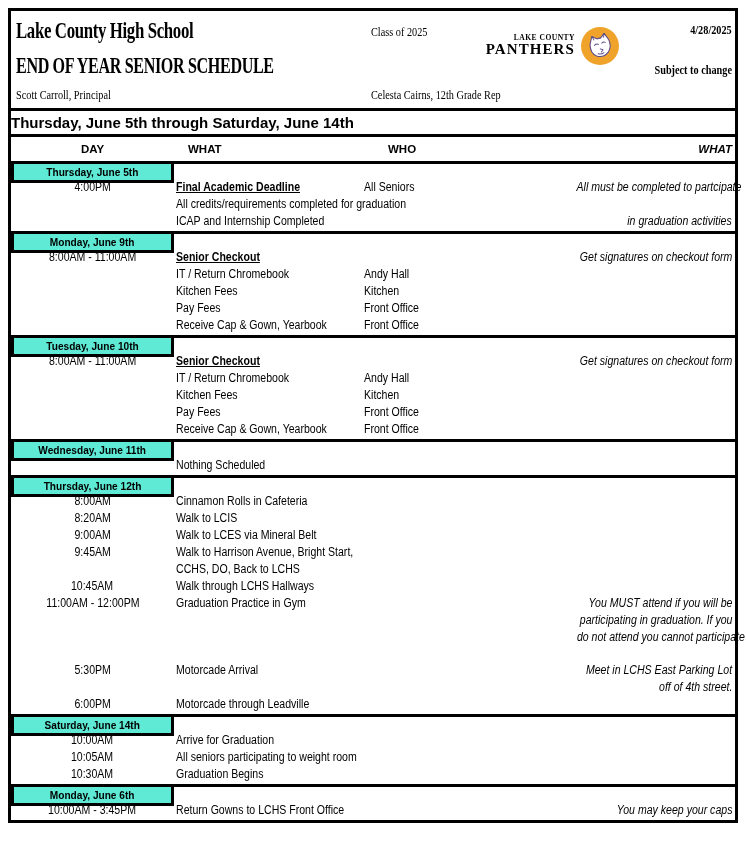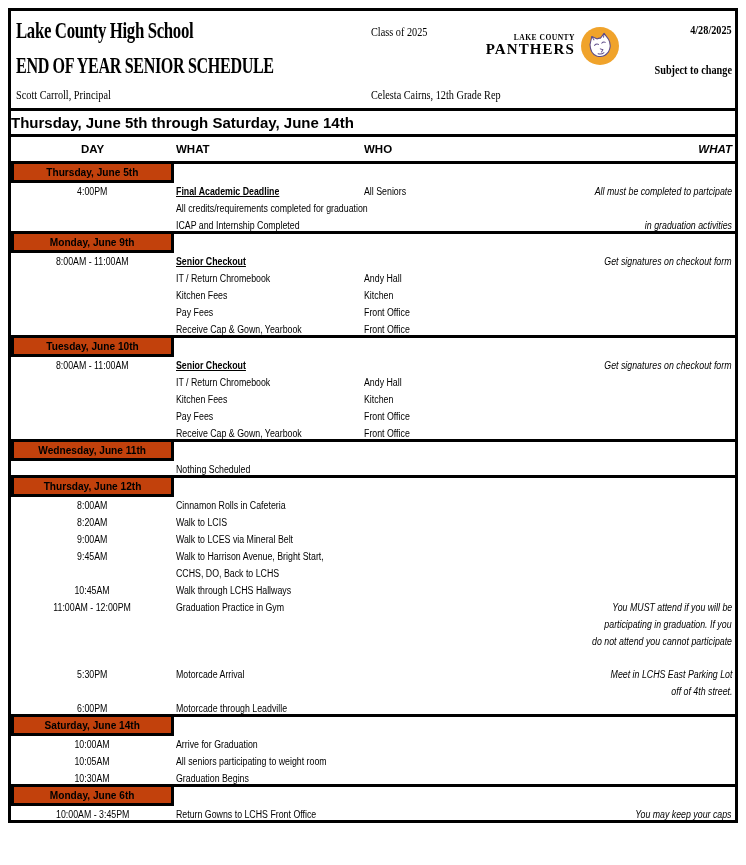--- a/index.html
+++ b/index.html
@@ -34,35 +34,35 @@
   .logo { position:absolute; right:116px; top:16px; display:flex; align-items:center; gap:6px; }
   .logo-text { text-align:right; line-height:1.05; }
   .lc1 { font-size:7.5px; font-weight:600; letter-spacing:0.5px; }
   .lc2 { font-size:15px; font-weight:bold; letter-spacing:1.1px; }
   .logo-circle { width:38px; height:38px; border-radius:50%; display:flex; align-items:center; justify-content:center; }
 
   
   .banner { border-top:3px solid #000; border-bottom:3px solid #000; height:23px; display:flex;
             align-items:center; font-weight:bold; font-size:15px; }
   .colhead { display:flex; height:24px; align-items:center; border-bottom:3px solid #000;
-             font-weight:bold; font-size:11.5px; }
+             font-weight:bold; font-size:11.5px;gap:12px; }
   .colhead .cell-notes { font-style:italic; }
 
   
   .cell-day   { width:163px; text-align:center; flex:none; }
   .cell-what  { width:188px; margin-left:2px; flex:none; }
   .cell-who   { width:190px; flex:none; }
   .cell-notes { flex:1; text-align:right; padding-right:3px; min-width:0; }
 
   .section { border-top:3px solid #000; }
   .section:first-child { border-top:none; }
   .day-row { height:19px; }
   .day-box { width:163px; height:22px; margin-top:-3px; border:3px solid #000; box-sizing:border-box;
-             display:flex; align-items:center; justify-content:center; font-weight:bold; font-size:11.5px; background:#c2410c; }
-  .row { display:flex; height:17px; align-items:flex-end; font-size:10px; }
+             display:flex; align-items:center; justify-content:center; font-weight:bold; font-size:11.5px; background:#5eead4; }
+  .row { display:flex; height:17px; align-items:flex-start; font-size:12px; }
   .row.blank { height:16px; }
   .notes-txt { font-style:italic; }
   .heading { font-weight:bold; text-decoration:underline; }
 </style>
 </head>
 <body>
 
 <div class="sheet">
 
   <div class="top">

